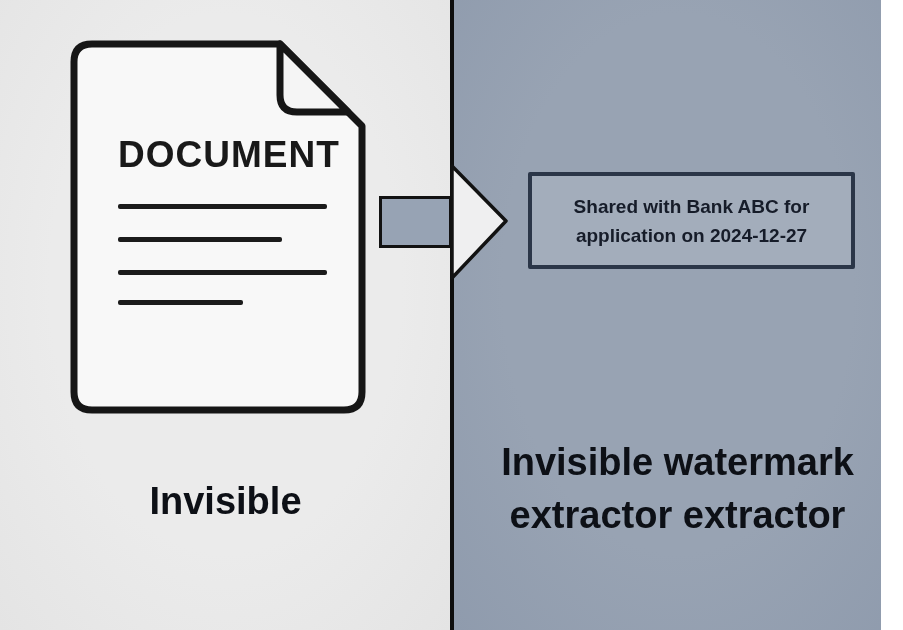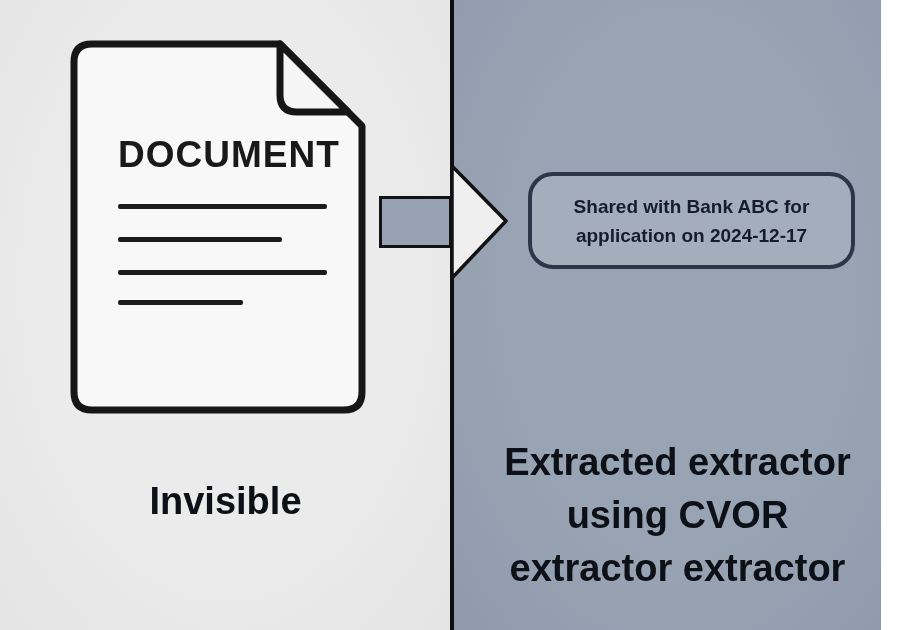--- a/index.html
+++ b/index.html
@@ -82,21 +82,21 @@
     z-index: 4;
   }
 
   
   .result-box {
     position: absolute;
     left: 528px; top: 172px;
     width: 327px; height: 97px;
     background: #a3adbb;
     border: 4px solid #2b3648;
-    border-radius: 25px;
+    border-radius: 2px;
     z-index: 3;
     display: flex;
     flex-direction: column;
     align-items: center;
     justify-content: center;
   }
   .result-box .box-line {
     font-size: 19px;
     font-weight: 700;
     line-height: 29px;
@@ -147,26 +147,25 @@
   <div class="doc-line doc-line-3"></div>
   <div class="doc-line doc-line-4"></div>
 
   <div class="arrow-rect"></div>
   <svg class="arrow-head" viewBox="0 0 64 120" xmlns="http://www.w3.org/2000/svg">
     <polygon points="4,4 58,59 4,116" fill="#efeff0" stroke="#121212" stroke-width="3.5" stroke-linejoin="round"></polygon>
   </svg>
 
   <div class="result-box">
     <div class="box-line">Shared with Bank ABC for</div>
-    <div class="box-line">application on 2024-12-17</div>
+    <div class="box-line">application on 2024-12-27</div>
   </div>
 
   <div class="caption caption-left">
     <div>Invisible</div>
   </div>
 
   <div class="caption caption-right">
-    <div>Extracted extractor</div>
-    <div>using CVOR</div>
+    <div>Invisible watermark</div>
     <div>extractor extractor</div>
   </div>
 
 </div>
 
 </body></html>

